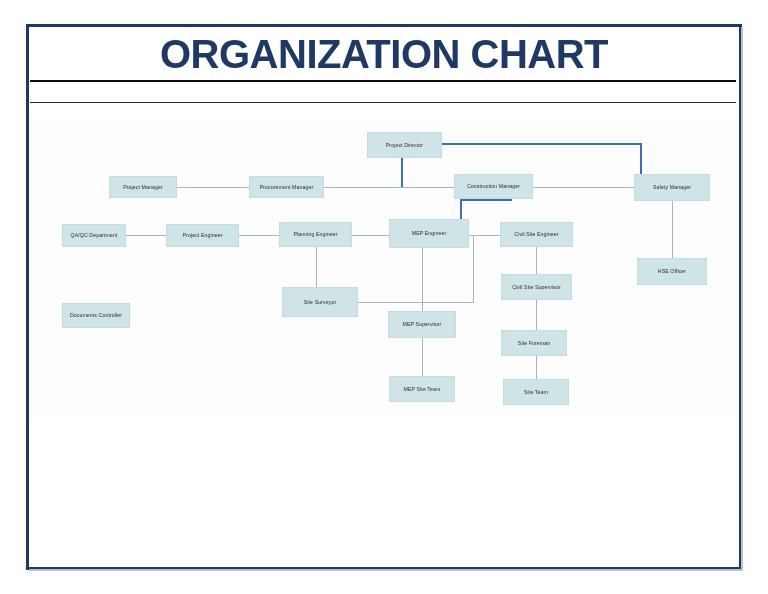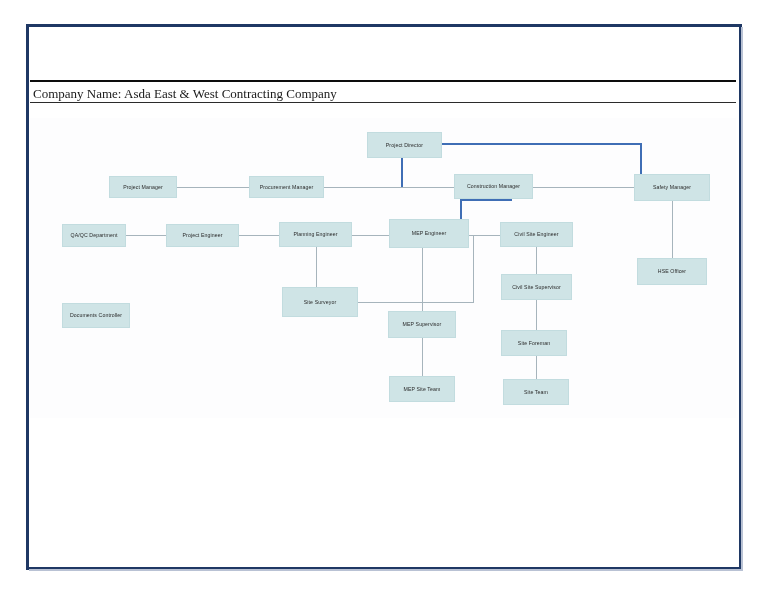--- a/index.html
+++ b/index.html
@@ -148,23 +148,25 @@
   .node span { display: block; }
 </style>
 </head>
 <body>
 
 <div id="page">
 
   <div id="doc-frame"></div>
   <div id="doc-frame-inner-shadow"></div>
 
+  <div id="title">
+    <div id="title-text">ORGANIZATION CHART</div>
+  </div>
   <div id="title-rule"></div>
 
-  <div id="company-line">Company Name: Asda East &amp; West Contracting Company</div>
   <div id="company-rule"></div>
 
   <div id="canvas">
     <div id="canvas-shade"></div>
 
     <div class="ln blue h" style="left:412px; top:39px; width:200px;"></div>
     <div class="ln blue v" style="left:610px; top:39px; height:33px;"></div>
 
     <div class="ln blue v" style="left:371px; top:54px; height:29px;"></div>
 

